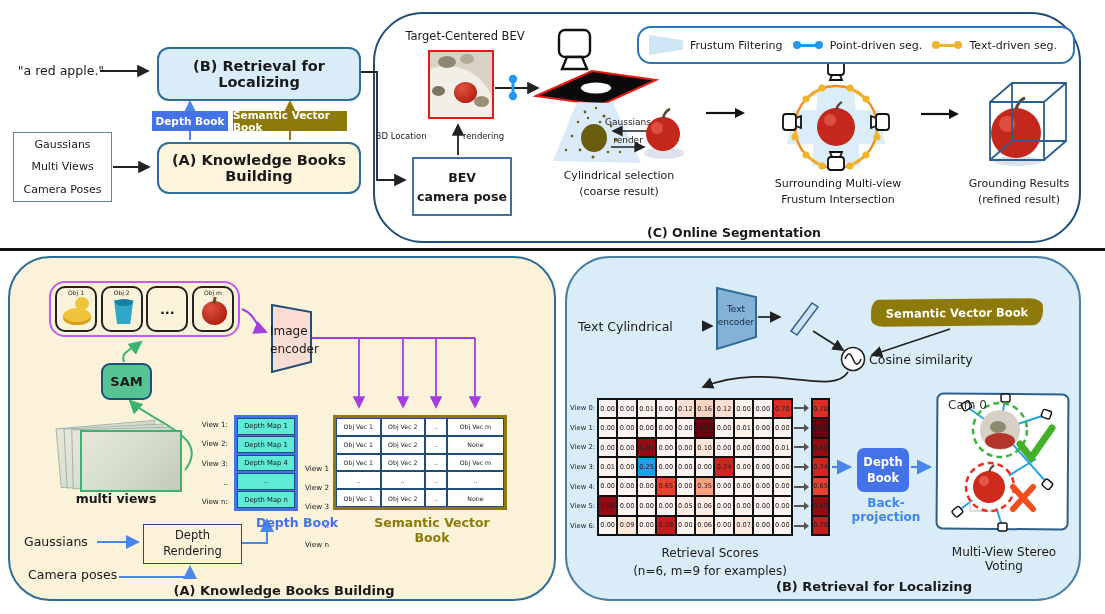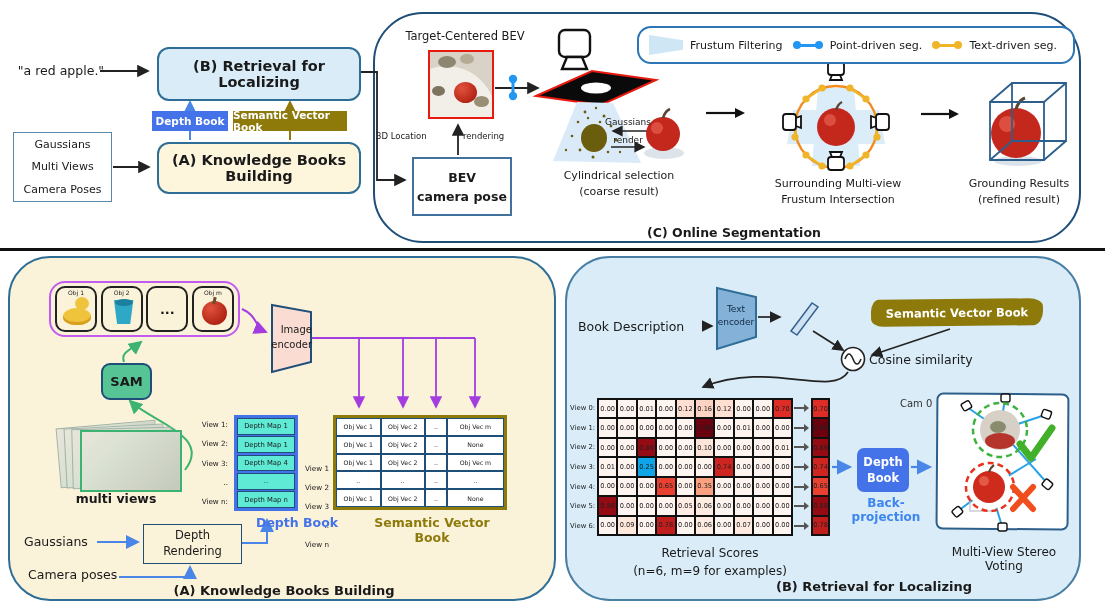--- a/index.html
+++ b/index.html
@@ -77,36 +77,36 @@
   .drow{background:#5eead4;border:0.8px solid #1f4e79;display:flex;align-items:center;justify-content:center;font-size:6.8px;}
   #depth-book-label{left:256px;top:515px;width:84px;color:var(--accent-blue);font-weight:bold;font-size:12.5px;}
   #sem-view-labels{left:300px;top:415px;width:29px;height:95px;margin-top:44px;}
   #sem-table{left:333px;top:415px;width:174px;height:95px;border:3.5px solid var(--accent-olive);box-sizing:border-box;background:#fff;display:grid;grid-template-columns:26.5% 26.5% 13% 34%;grid-auto-rows:1fr;}
   .scell{border:0.8px solid #1f4e79;display:flex;align-items:center;justify-content:center;font-size:6.2px;}
   #sem-book-label{left:356px;top:515px;width:152px;color:var(--accent-olive);font-weight:bold;font-size:12.5px;text-align:center;}
   #a-title{left:168px;top:583px;width:232px;font-weight:bold;font-size:13px;text-align:center;}
   
   #text-desc{left:578px;top:319px;width:124px;font-size:12.5px;}
   #text-encoder-label{left:714px;top:303px;width:44px;font-size:9px;line-height:1.4;text-align:center;color:#102a43;}
-  #image-encoder-label{left:270px;top:322px;width:42px;font-size:10px;line-height:1.5;text-align:right;}
+  #image-encoder-label{left:270px;top:322px;width:42px;font-size:12px;line-height:1.5;text-align:left;}
   #banner{left:871px;top:299px;width:172px;height:27px;background:var(--accent-olive);color:#fff;font-weight:bold;font-size:11.5px;border-radius:8px 14px 10px 12px/12px 8px 14px 8px;transform:rotate(-0.6deg);}
   #cosine-label{left:869px;top:352px;width:130px;font-size:12.5px;}
   #matrix-labels{left:562px;top:398px;width:33px;height:138px;}
   #matrix-labels div{font-size:6.8px;}
   #matrix{left:597px;top:398px;width:196px;height:138px;display:grid;grid-template-columns:repeat(10,1fr);grid-auto-rows:1fr;border:1.4px solid #111;box-sizing:border-box;}
   .mcell{border:0.7px solid #111;display:flex;align-items:center;justify-content:center;font-size:6.6px;color:#222;}
   #row-arrows{left:794px;top:398px;width:16px;height:138px;display:flex;flex-direction:column;}
   #row-arrows .aw{flex:1;display:flex;align-items:center;}
   .arr{width:11px;height:2px;background:#555;position:relative;}
   .arr::after{content:"";position:absolute;right:-4px;top:-3px;border-left:5px solid #555;border-top:4px solid transparent;border-bottom:4px solid transparent;}
   #result-col{left:811px;top:398px;width:19px;height:138px;display:grid;grid-auto-rows:1fr;border:1.4px solid #111;box-sizing:border-box;}
   #scores-caption{left:618px;top:544px;width:184px;font-size:12px;line-height:1.5;}
   #depth-book-box{left:857px;top:448px;width:52px;height:44px;background:var(--accent-blue);border-radius:7px;color:#fff;font-weight:bold;font-size:11.5px;line-height:1.4;}
   #backproj-label{left:834px;top:496px;width:104px;color:#3d85f0;font-weight:bold;font-size:12px;text-align:center;}
-  #cam0-label{left:900px;top:398px;font-size:10px;color:#333;}
+  #cam0-label{left:948px;top:398px;font-size:12px;color:#333;}
   #voting-caption{left:933px;top:545px;width:142px;font-size:12px;text-align:center;}
   #b-title{left:748px;top:579px;width:252px;font-weight:bold;font-size:13px;text-align:center;}
 </style>
 </head>
 <body>
 
 <div id="canvas">
 
   <div class="panel" id="panel-c"></div>
   <div class="panel" id="panel-a"></div>
@@ -477,21 +477,21 @@
       <div class="scell">..</div>
       <div class="scell">..</div>
       <div class="scell">Obj Vec 1</div>
       <div class="scell">Obj Vec 2</div>
       <div class="scell">..</div>
       <div class="scell">None</div>
     </div>
   <div class="abs z2" id="sem-book-label">Semantic Vector Book</div>
   <div class="abs z2" id="a-title">(A) Knowledge Books Building</div>
 
-  <div class="abs z2" id="text-desc">Book Description</div>
+  <div class="abs z2" id="text-desc">Text Cylindrical</div>
   <div class="abs z2" id="text-encoder-label">
       <div>Text</div>
       <div>encoder</div>
     </div>
   <div class="abs z2 ctr" id="banner">Semantic Vector Book</div>
   <div class="abs z2" id="cosine-label">Cosine similarity</div>
   <div class="vlabels z2" id="matrix-labels">
       <div>View 0:</div>
       <div>View 1:</div>
       <div>View 2:</div>

